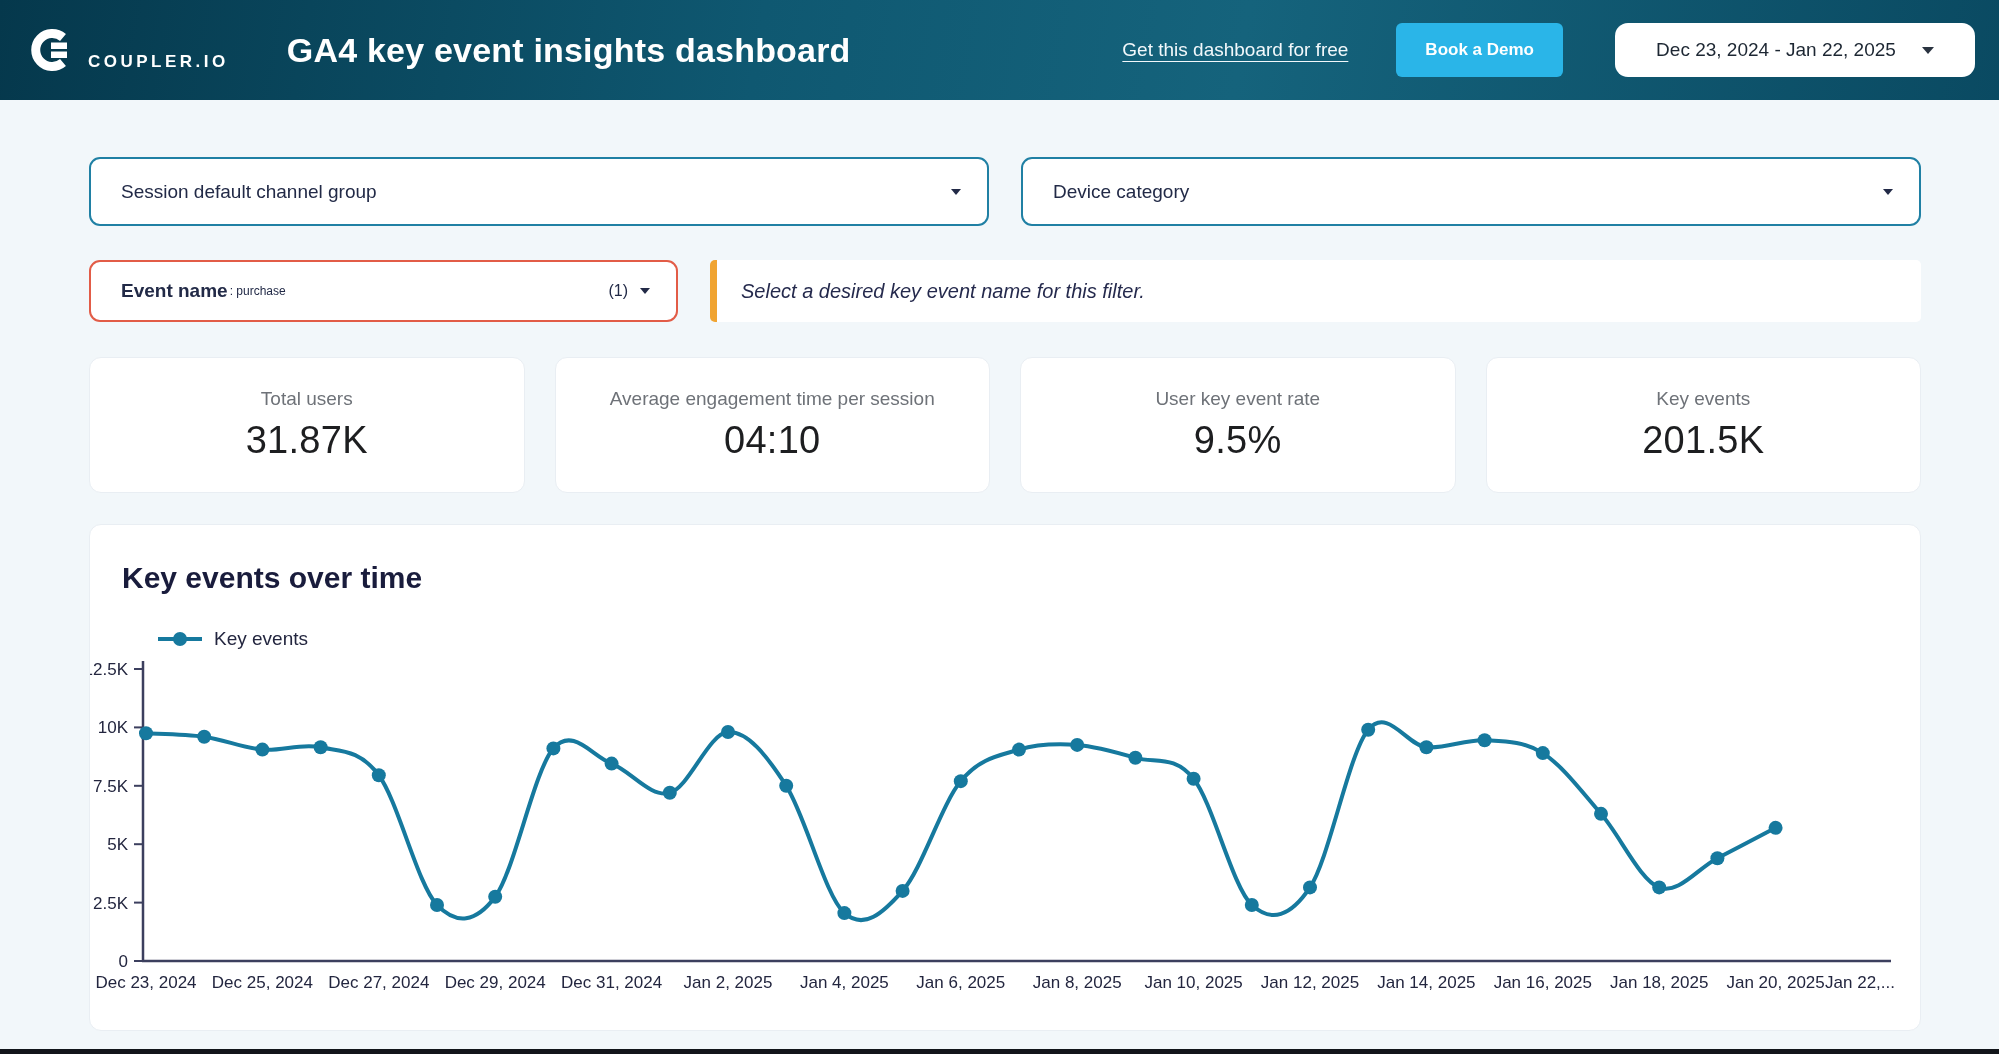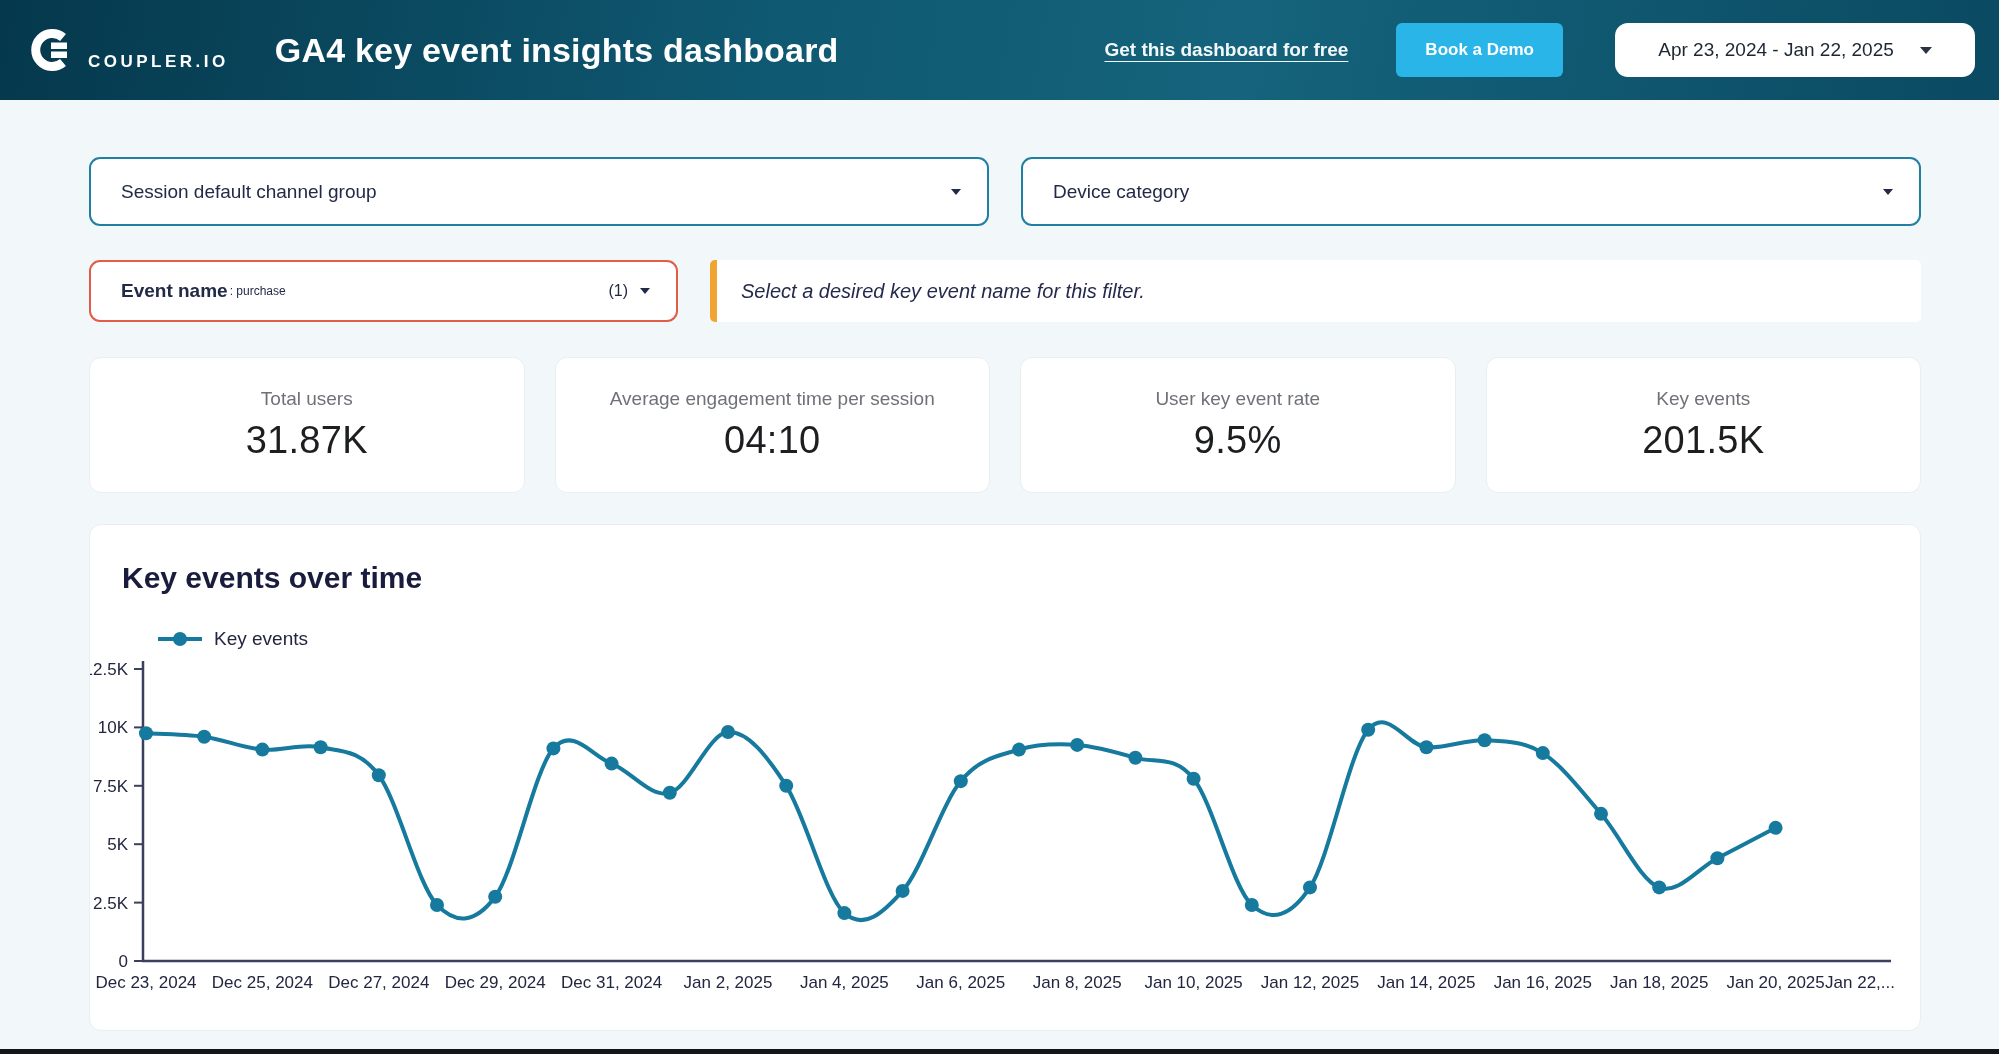--- a/index.html
+++ b/index.html
@@ -8,24 +8,24 @@
     font-family:"Liberation Sans","DejaVu Sans",sans-serif;
     background:#f2f7fa; color:#222a47; overflow:hidden; position:relative;
   }
   
   .topbar {
     height:100px; display:flex; align-items:center; padding:0 24px 0 30px;
     background:linear-gradient(100deg,#05384c 0%,#0f5871 38%,#15637c 62%,#0a4a62 100%);
   }
   .logo { display:flex; align-items:flex-end; gap:14px; }
   .logo-text { color:#ffffff; font-size:17px; font-weight:700; letter-spacing:3.5px; }
-  .page-title { color:#ffffff; font-size:34px; font-weight:700; margin-left:46px; letter-spacing:0.2px; }
+  .page-title { color:#ffffff; font-size:34px; font-weight:700; margin-left:58px; letter-spacing:0.2px; }
   .top-spacer { flex:1; }
   .free-link {
-    color:#f2f8fb; font-size:19px; font-weight:700; text-decoration:underline;
+    color:#f2f8fb; font-size:19px; font-weight:400; text-decoration:underline;
     text-underline-offset:5px; cursor:pointer;
   }
   .demo-btn {
     margin-left:48px; background:var(--accent-cyan); color:#ffffff; border:none;
     font-family:inherit; font-size:17px; font-weight:700; padding:0 29px; height:54px;
     border-radius:6px; cursor:pointer;
   }
   .datepicker {
     margin-left:52px; width:360px; height:54px; background:#ffffff; border-radius:13px;
     display:flex; align-items:center; justify-content:center; gap:26px;
@@ -87,21 +87,21 @@
         <rect x="21" y="14.5" width="16" height="6.5" fill="#ffffff"></rect>
         <rect x="21" y="23.5" width="16" height="6.5" fill="#ffffff"></rect>
       </svg>
       <span class="logo-text">COUPLER.IO</span>
     </div>
     <h1 class="page-title">GA4 key event insights dashboard</h1>
     <div class="top-spacer"></div>
     <a class="free-link">Get this dashboard for free</a>
     <button class="demo-btn">Book a Demo</button>
     <div class="datepicker">
-      <span>Apr 23, 2024 - Jan 22, 2025</span>
+      <span>Dec 23, 2024 - Jan 22, 2025</span>
       <span class="caret"></span>
     </div>
   </header>
 
   <main class="content">
 
     <div class="filters-row">
       <div class="filter">
         <span>Session default channel group</span>
         <span class="spacer"></span>

